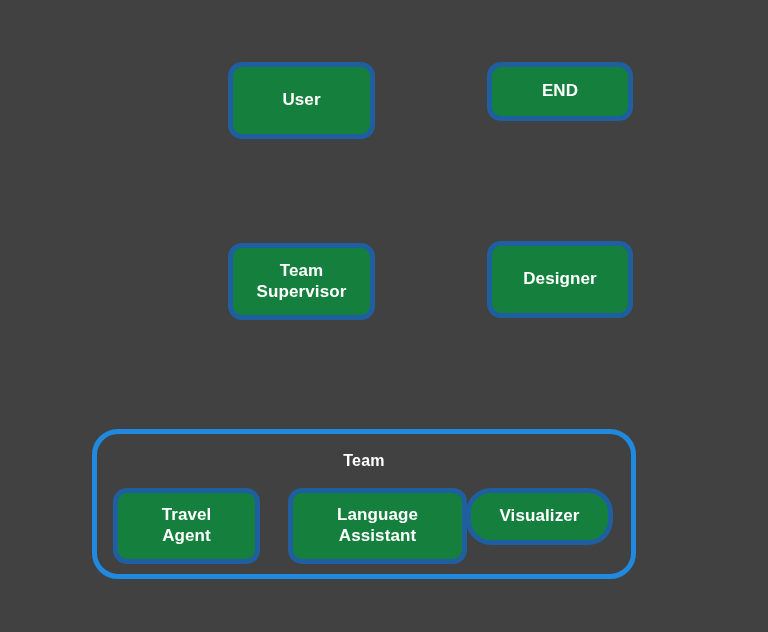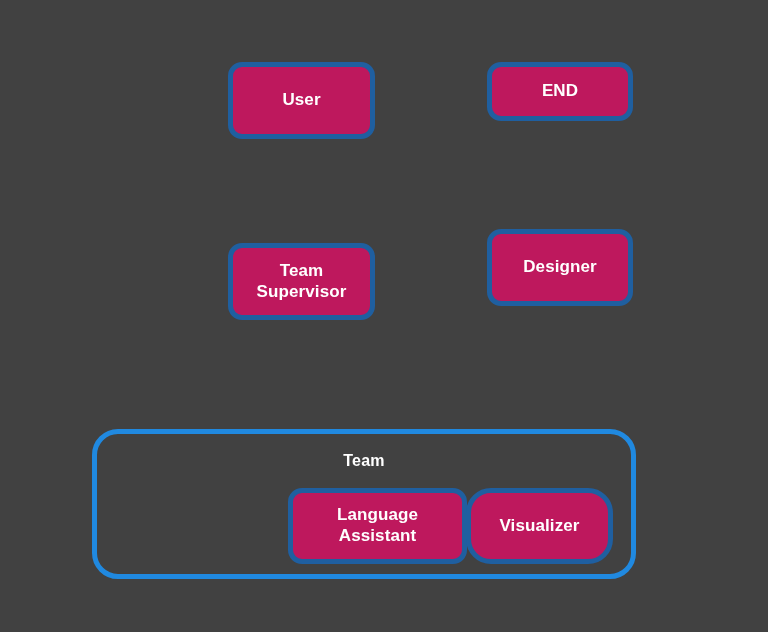--- a/index.html
+++ b/index.html
@@ -16,21 +16,21 @@
   }
   #graph-canvas {
     position: relative;
     width: 768px;
     height: 632px;
   }
   
   .node {
     position: absolute;
     box-sizing: border-box;
-    background: #be185d;
+    background: #15803d;
     border: 5px solid #1f5fa0;
     border-radius: 14px;
     display: flex;
     align-items: center;
     justify-content: center;
     text-align: center;
   }
   .node-label {
     color: #ffffff;
     font-size: 17px;
@@ -56,27 +56,27 @@
     text-align: center;
     color: #ffffff;
     font-size: 16px;
     font-weight: bold;
     letter-spacing: 0.2px;
   }
   
   .n-user            { left: 228px; top: 62px;  width: 147px; height: 77px; }
   .n-end             { left: 487px; top: 62px;  width: 146px; height: 59px; }
   .n-team-supervisor { left: 228px; top: 243px; width: 147px; height: 77px; }
-  .n-designer        { left: 487px; top: 229px; width: 146px; height: 77px; }
+  .n-designer        { left: 487px; top: 241px; width: 146px; height: 77px; }
 
   .c-team            { left: 92px;  top: 429px; width: 544px; height: 150px; }
 
   .n-travel-agent       { left: 113px; top: 488px; width: 147px; height: 76px; }
   .n-language-assistant { left: 288px; top: 488px; width: 179px; height: 76px; }
-  .n-visualizer         { left: 466px; top: 488px; width: 147px; height: 76px; border-radius: 25px; }
+  .n-visualizer         { left: 466px; top: 488px; width: 147px; height: 57px; border-radius: 25px; }
 </style>
 </head>
 <body>
 
 <div id="graph-canvas">
 
   <div class="node n-user">
     <span class="node-label">User</span>
   </div>
 
@@ -90,20 +90,24 @@
   </div>
 
   <div class="node n-designer">
     <span class="node-label">Designer</span>
   </div>
 
   <div class="cluster c-team">
     <div class="cluster-title">Team</div>
   </div>
 
+  <div class="node n-travel-agent">
+    <span class="node-label">Travel
+Agent</span>
+  </div>
 
   <div class="node n-language-assistant">
     <span class="node-label">Language
 Assistant</span>
   </div>
 
   <div class="node n-visualizer">
     <span class="node-label">Visualizer</span>
   </div>
 

